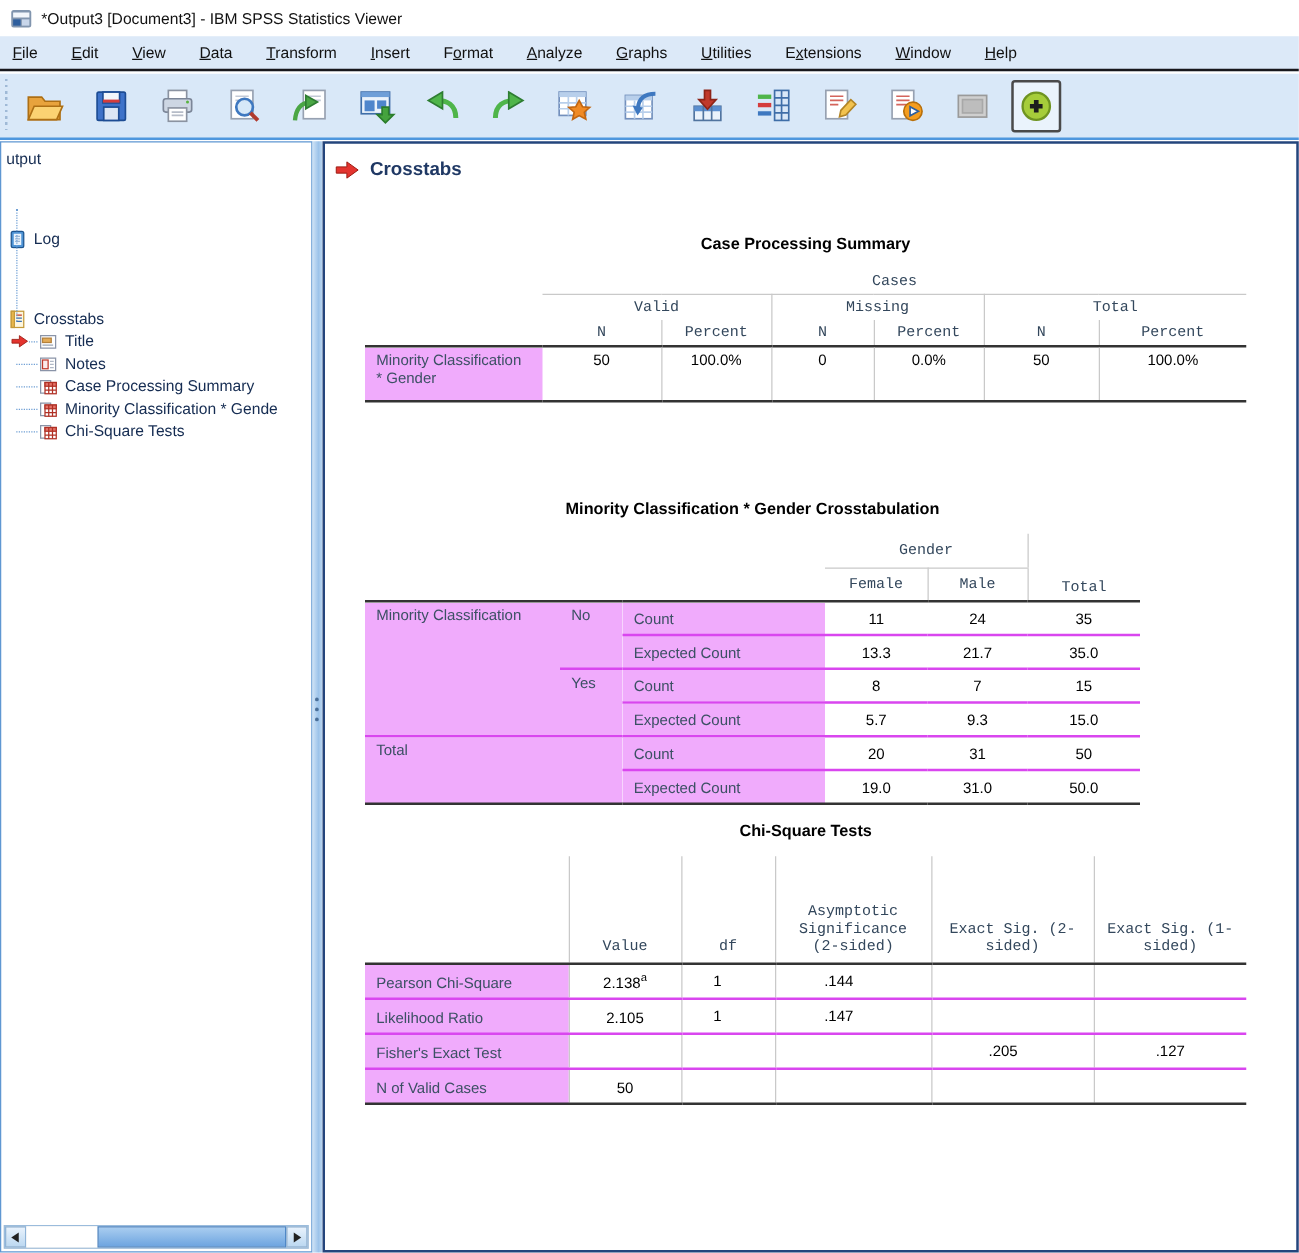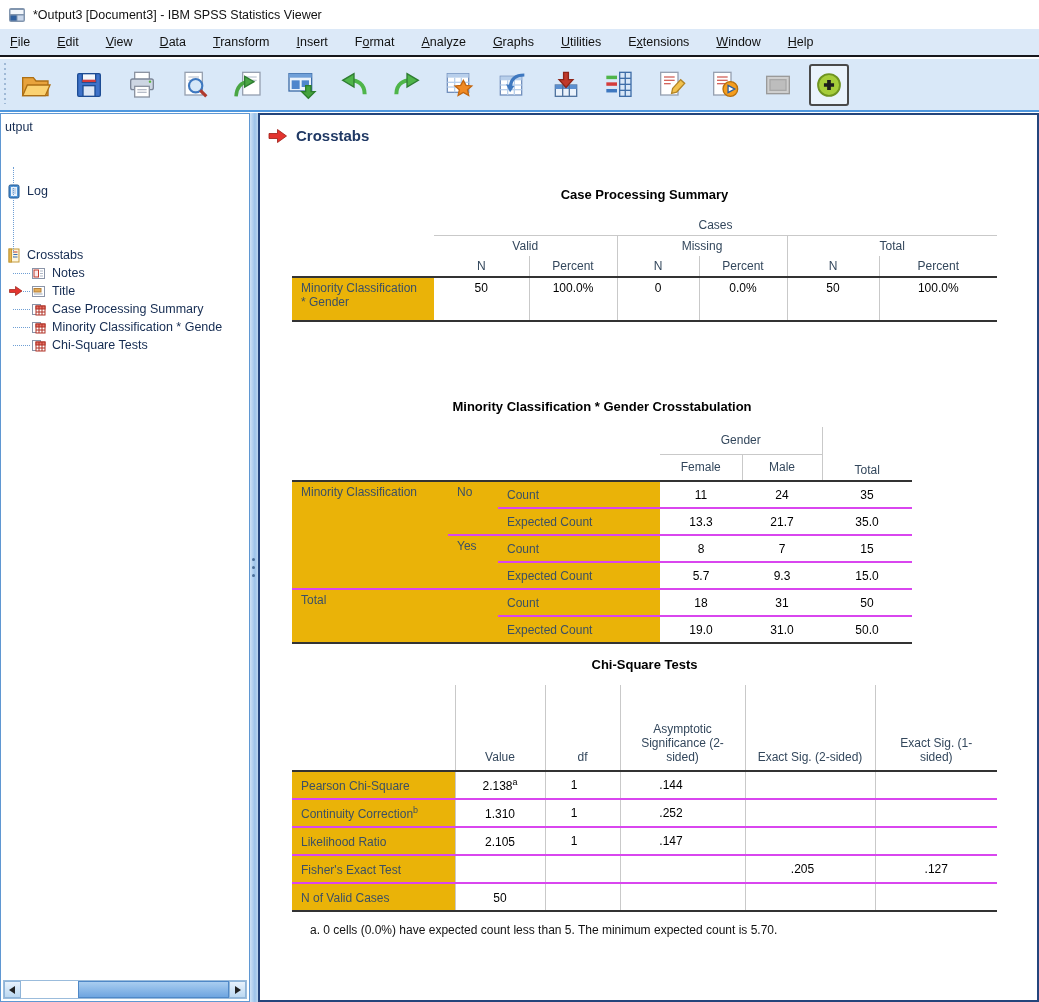--- a/index.html
+++ b/index.html
@@ -77,22 +77,22 @@
   .sb-gap { width:58px; background:#fff; }
   .sb-thumb { width:152px; background:linear-gradient(#a9cdf0,#6ea5e0); border:1px solid #4f88c7; }
   .sb-rest { flex:1; background:#d9d9d9; }
   
   #heading-row { position:absolute; left:8px; top:12px; display:flex; align-items:center; gap:8px; }
   #heading-title { font-size:15px; font-weight:bold; color:#1f3864; }
   .tbl-block { position:absolute; }
   .tbl-title { text-align:center; font-weight:bold; font-size:13px; color:#000; margin-bottom:13px; }
   table.spss { border-collapse:collapse; table-layout:fixed; font-size:12px; color:#000; }
   table.spss td { padding:3px 9px; overflow:hidden; }
-  .hdr { color:#33475c; text-align:center; font-weight:normal; }
-  .lbl { background:#eab308; color:#3c5064; text-align:left; }
+  .hdr { color:#33475c; text-align:center; font-weight:normal;font-family:Liberation Mono, monospace; }
+  .lbl { background:#f0abfc; color:#3c5064; text-align:left; }
   .num { text-align:center; color:#000; }
   .vl { border-left:1px solid #c9c9c9; }
   .spanner { border-bottom:1px solid #c9c9c9; }
   .hb { border-bottom:2px solid #333; }   
   .bb { border-bottom:2px solid #333; }   
   .st { border-top:2px solid #d946ef; }   
   .vtop { vertical-align:top; }
   .vbot { vertical-align:bottom; }
   #t-case tr.data td { height:44px; }
   #t-cross td { height:27px;margin-top:18px; }
@@ -294,39 +294,39 @@
         <svg class="ticon" width="15" height="15" viewBox="0 0 15 15">
           <rect x="2.5" y="1" width="10" height="13" fill="#fdf6df" stroke="#c49a3a"></rect>
           <rect x="2.5" y="1" width="2.5" height="13" fill="#e8b64c" stroke="#c49a3a"></rect>
           <line x1="6.5" y1="4" x2="11" y2="4" stroke="#c0392b"></line>
           <line x1="6.5" y1="6.5" x2="11" y2="6.5" stroke="#3a6fb0"></line>
           <line x1="6.5" y1="9" x2="11" y2="9" stroke="#3a6fb0"></line>
         </svg>
         <span>Crosstabs</span>
       </div>
       <div class="tree-row lvl1">
+        <svg class="sel-arrow" width="14" height="12" viewBox="0 0 14 12">
+          <path d="M0.5 4.5 h6 V1.5 l6.5 4.5 -6.5 4.5 V7.5 h-6z" fill="#e3342f" stroke="#9c1c13" stroke-width="0.7"></path>
+        </svg>
+        <svg class="ticon" width="15" height="15" viewBox="0 0 15 15">
+          <rect x="1" y="2.5" width="12" height="10" fill="#fff" stroke="#8a94a8"></rect>
+          <rect x="2.5" y="4.5" width="7" height="3.5" fill="#e3ab57" stroke="#b5813a"></rect>
+          <line x1="2.5" y1="10" x2="11" y2="10" stroke="#9aa5b5"></line>
+        </svg>
+        <span>Title</span>
+      </div>
+      <div class="tree-row lvl1">
         <svg class="ticon" width="15" height="15" viewBox="0 0 15 15">
           <rect x="1" y="2.5" width="12" height="10" fill="#fff" stroke="#8a94a8"></rect>
           <rect x="2.5" y="4" width="4.5" height="7" fill="#fbeaea" stroke="#c0392b"></rect>
           <line x1="8.5" y1="5" x2="11.5" y2="5" stroke="#b0b8c6"></line>
           <line x1="8.5" y1="7.5" x2="11.5" y2="7.5" stroke="#b0b8c6"></line>
           <line x1="8.5" y1="10" x2="11.5" y2="10" stroke="#b0b8c6"></line>
         </svg>
         <span>Notes</span>
-      </div>
-      <div class="tree-row lvl1">
-        <svg class="sel-arrow" width="14" height="12" viewBox="0 0 14 12">
-          <path d="M0.5 4.5 h6 V1.5 l6.5 4.5 -6.5 4.5 V7.5 h-6z" fill="#e3342f" stroke="#9c1c13" stroke-width="0.7"></path>
-        </svg>
-        <svg class="ticon" width="15" height="15" viewBox="0 0 15 15">
-          <rect x="1" y="2.5" width="12" height="10" fill="#fff" stroke="#8a94a8"></rect>
-          <rect x="2.5" y="4.5" width="7" height="3.5" fill="#e3ab57" stroke="#b5813a"></rect>
-          <line x1="2.5" y1="10" x2="11" y2="10" stroke="#9aa5b5"></line>
-        </svg>
-        <span>Title</span>
       </div>
       <div class="tree-row lvl1">
         <svg class="ticon" width="15" height="15" viewBox="0 0 15 15">
           <rect x="1" y="2.5" width="8" height="10" fill="#fff" stroke="#8a94a8"></rect>
           <rect x="4.5" y="4" width="9" height="9" fill="#fff" stroke="#b03025"></rect>
           <rect x="4.5" y="4" width="9" height="3" fill="#e57368" stroke="#b03025"></rect>
           <line x1="4.5" y1="10" x2="13.5" y2="10" stroke="#b03025"></line>
           <line x1="7.5" y1="4" x2="7.5" y2="13" stroke="#b03025"></line>
           <line x1="10.5" y1="4" x2="10.5" y2="13" stroke="#b03025"></line>
         </svg>
@@ -473,21 +473,21 @@
       </tr>
       <tr>
         <td class="lbl st">Expected Count</td>
         <td class="num st">5.7</td>
         <td class="num st">9.3</td>
         <td class="num st">15.0</td>
       </tr>
       <tr>
         <td class="lbl st vtop bb" colspan="2" rowspan="2">Total</td>
         <td class="lbl st">Count</td>
-        <td class="num st">18</td>
+        <td class="num st">20</td>
         <td class="num st">31</td>
         <td class="num st">50</td>
       </tr>
       <tr>
         <td class="lbl st bb">Expected Count</td>
         <td class="num st bb">19.0</td>
         <td class="num st bb">31.0</td>
         <td class="num st bb">50.0</td>
       </tr>
     </tbody>
@@ -518,28 +518,20 @@
       <tbody id="chi-body">
           <tr>
             <td class="lbl"><span>Pearson Chi-Square</span><sup></sup></td>
             <td class="num vl"><span>2.138</span><sup>a</sup></td>
             <td class="num vl df">1</td>
             <td class="num vl asymp">.144</td>
             <td class="num vl ex2"></td>
             <td class="num vl ex1"></td>
           </tr>
           <tr>
-            <td class="lbl st"><span>Continuity Correction</span><sup>b</sup></td>
-            <td class="num vl st"><span>1.310</span><sup></sup></td>
-            <td class="num vl df st">1</td>
-            <td class="num vl asymp st">.252</td>
-            <td class="num vl ex2 st"></td>
-            <td class="num vl ex1 st"></td>
-          </tr>
-          <tr>
             <td class="lbl st"><span>Likelihood Ratio</span><sup></sup></td>
             <td class="num vl st"><span>2.105</span><sup></sup></td>
             <td class="num vl df st">1</td>
             <td class="num vl asymp st">.147</td>
             <td class="num vl ex2 st"></td>
             <td class="num vl ex1 st"></td>
           </tr>
           <tr>
             <td class="lbl st"><span>Fisher's Exact Test</span><sup></sup></td>
             <td class="num vl st"><span></span><sup></sup></td>
@@ -551,16 +543,15 @@
           <tr>
             <td class="lbl st bb"><span>N of Valid Cases</span><sup></sup></td>
             <td class="num vl st bb"><span>50</span><sup></sup></td>
             <td class="num vl df st bb"></td>
             <td class="num vl asymp st bb"></td>
             <td class="num vl ex2 st bb"></td>
             <td class="num vl ex1 st bb"></td>
           </tr>
         </tbody>
     </table>
-    <div class="footnote">a. 0 cells (0.0%) have expected count less than 5. The minimum expected count is 5.70.</div>
   </div>
 
 </div>
 
 </body></html>

